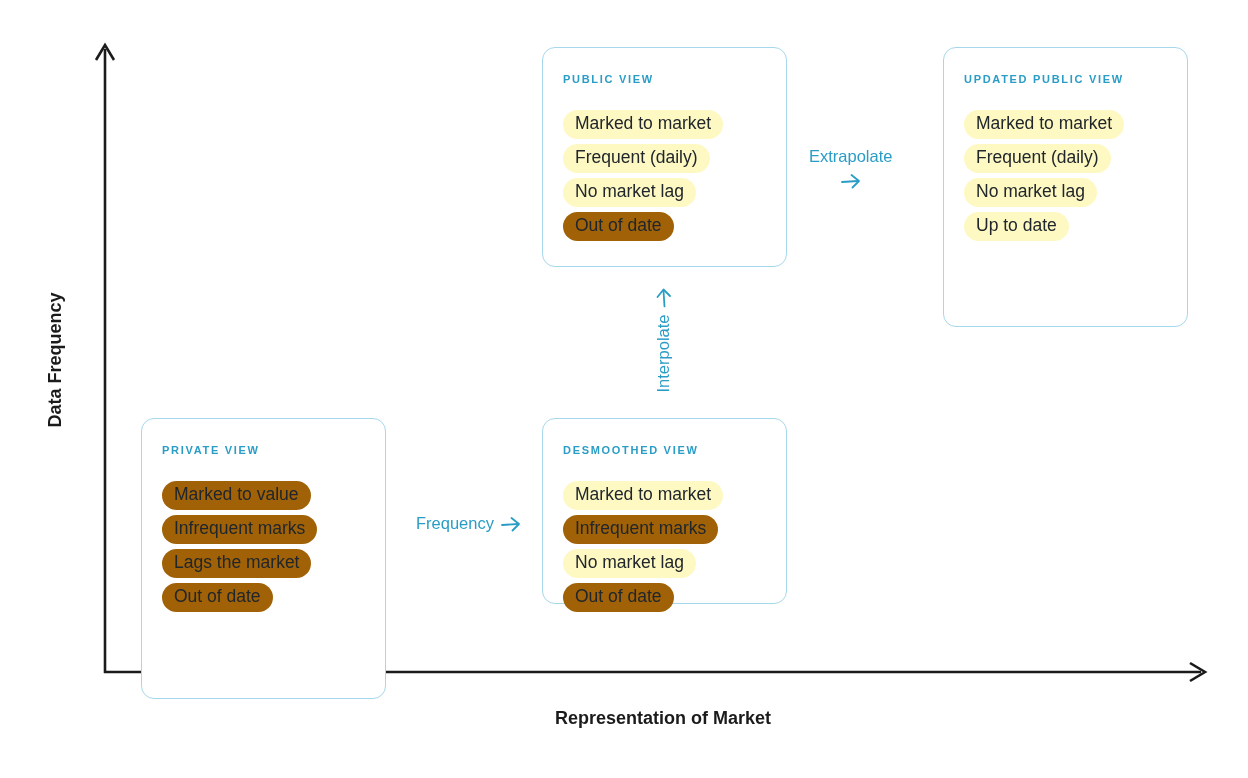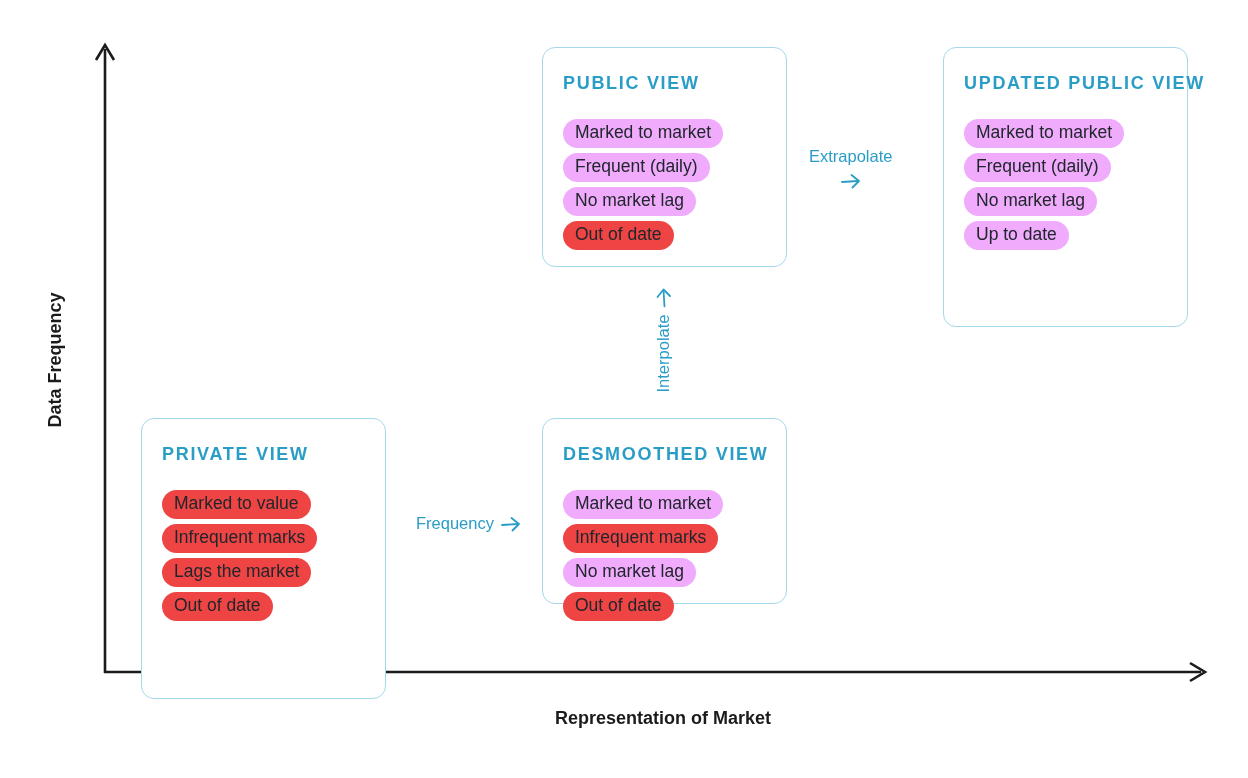--- a/index.html
+++ b/index.html
@@ -13,30 +13,30 @@
     position:absolute; font-size:18px; font-weight:700; color:#1b1b1b; white-space:nowrap;
   }
   .axis-label.y { left:55px; top:360px; transform:translate(-50%,-50%) rotate(-90deg); }
   .axis-label.x { left:663px; top:718px; transform:translate(-50%,-50%); }
 
   .view-box {
     position:absolute; width:245px; border:1.4px solid #a6d8eb; border-radius:13px;
     background:#ffffff; padding:25px 20px 20px 20px;
   }
   .view-title {
-    font-size:18px; font-weight:700; letter-spacing:1.7px; color:#2a9dc6;
+    font-size:11px; font-weight:700; letter-spacing:1.7px; color:#2a9dc6;
     margin-bottom:25px; white-space:nowrap;
   }
   .tag-list { display:flex; flex-direction:column; align-items:flex-start; gap:5px; }
   .tag {
     display:inline-block; padding:2px 12px 4px 12px; border-radius:15px;
     font-size:17.5px; color:#20262b; line-height:23px; white-space:nowrap;
   }
-  .tag[data-type="positive"] { background:#f0abfc; }
-  .tag[data-type="negative"] { background:#ef4444; }
+  .tag[data-type="positive"] { background:#fef9c3; }
+  .tag[data-type="negative"] { background:#a16207; }
 
   .transition {
     position:absolute; display:flex; align-items:center; gap:7px;
     color:#2a9dc6; font-size:16.5px; white-space:nowrap;
   }
   .transition svg { display:block; }
   #t-interpolate { left:663px; top:340px; transform:translate(-50%,-50%) rotate(-90deg); }
 </style>
 </head>
 <body>

